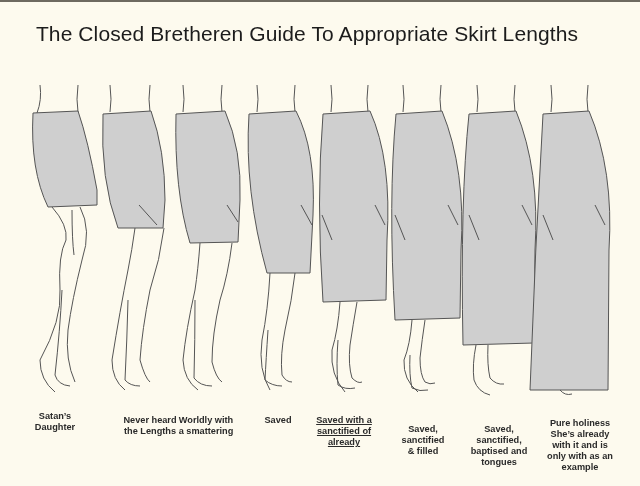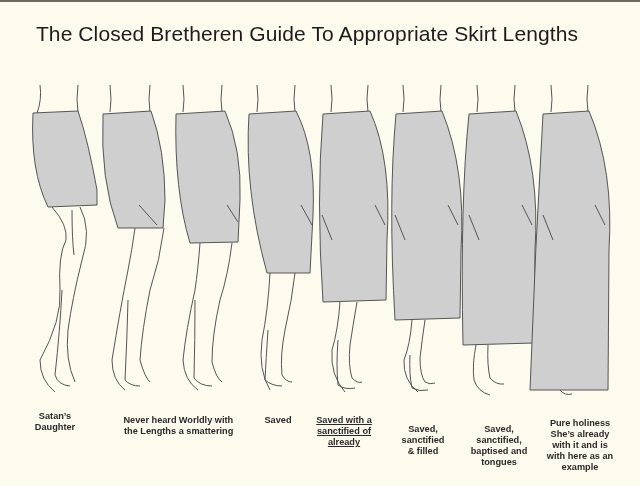--- a/index.html
+++ b/index.html
@@ -119,15 +119,15 @@
 <div class="label" style="left:457px; top:424px;">
   <div>Saved,</div>
   <div>sanctified,</div>
   <div>baptised and</div>
   <div>tongues</div>
 </div>
 <div class="label" style="left:538px; top:418px;">
   <div>Pure holiness</div>
   <div>She’s already</div>
   <div>with it and is</div>
-  <div>with here as an</div>
+  <div>only with as an</div>
   <div>example</div>
 </div>
 
 </body></html>

